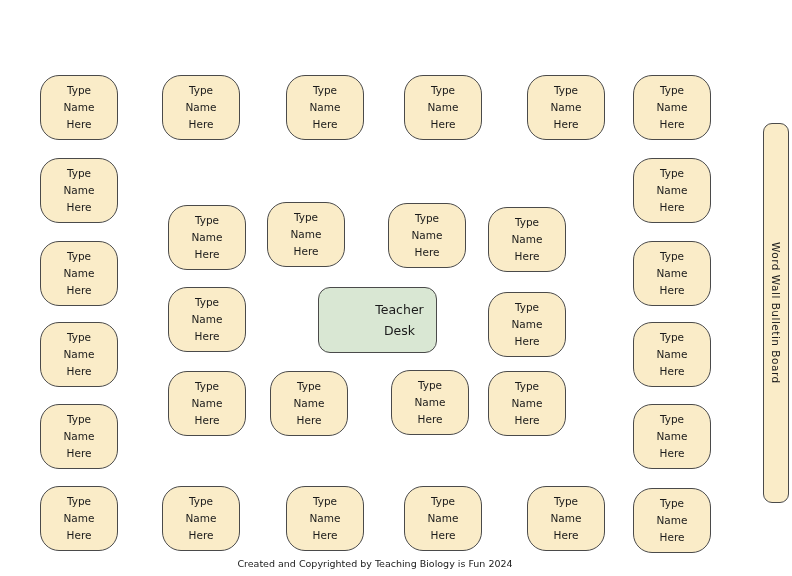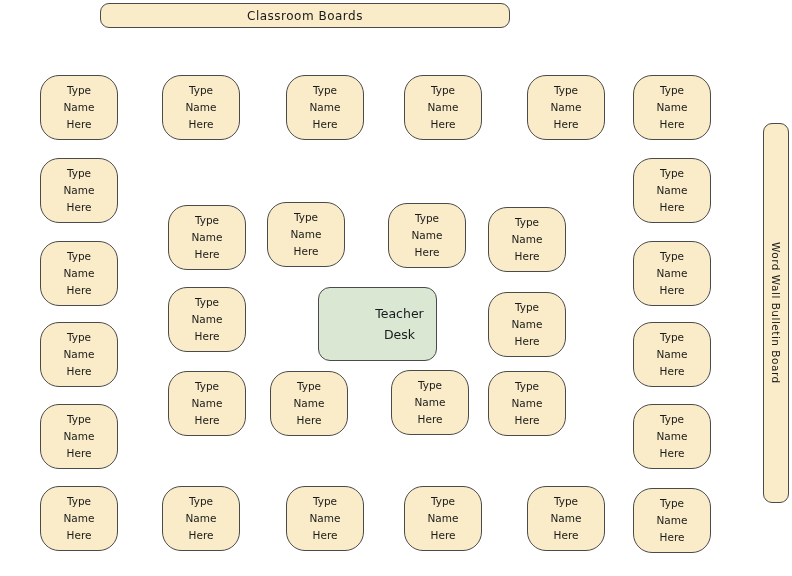--- a/index.html
+++ b/index.html
@@ -20,21 +20,21 @@
     background:var(--desk-fill);
     border:1px solid var(--line);
     display:flex;align-items:center;justify-content:center;
     text-align:center;color:var(--ink);
   }
   .desk{
     width:78px;height:65px;border-radius:19px;
     font-size:10.5px;line-height:1.6;white-space:pre-line;
   }
   .teacher-desk{
-    left:318px;top:287px;width:119px;height:74px;border-radius:12px;
+    left:318px;top:287px;width:119px;height:66px;border-radius:12px;
     background:var(--teacher-fill);
     font-size:12.5px;line-height:1.7;white-space:pre-line;padding-left:44px;
   }
   .board-top{
     left:100px;top:3px;width:410px;height:25px;border-radius:9px;
     font-size:12px;letter-spacing:0.5px;
   }
   .board-right{
     left:763px;top:123px;width:26px;height:380px;border-radius:9px;
     font-size:10.5px;letter-spacing:0.5px;
@@ -43,21 +43,20 @@
   .footer-credit{
     position:absolute;left:0;top:558px;width:750px;
     text-align:center;font-size:9.5px;color:var(--ink);
   }
 </style>
 </head>
 <body>
 
 <div class="page">
 
-  <div class="box board-top">Classroom Boards</div>
 
   <div class="box board-right">Word Wall Bulletin Board</div>
 
   <div class="box teacher-desk">Teacher
 Desk</div>
 
   <div class="box desk" style="left:40px;top:75px">Type
 Name
 Here</div>
   <div class="box desk" style="left:162px;top:75px">Type
@@ -147,14 +146,15 @@
   <div class="box desk" style="left:404px;top:486px">Type
 Name
 Here</div>
   <div class="box desk" style="left:527px;top:486px">Type
 Name
 Here</div>
   <div class="box desk" style="left:633px;top:488px">Type
 Name
 Here</div>
 
+  <div class="footer-credit">Created and Copyrighted by Teaching Biology is Fun 2024</div>
 
 </div>
 
 </body></html>

